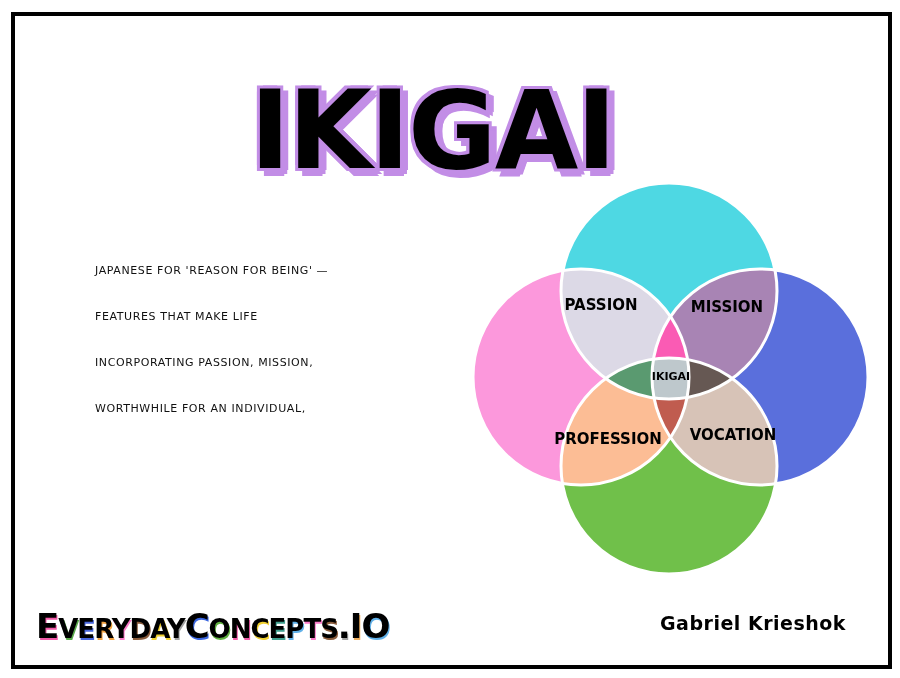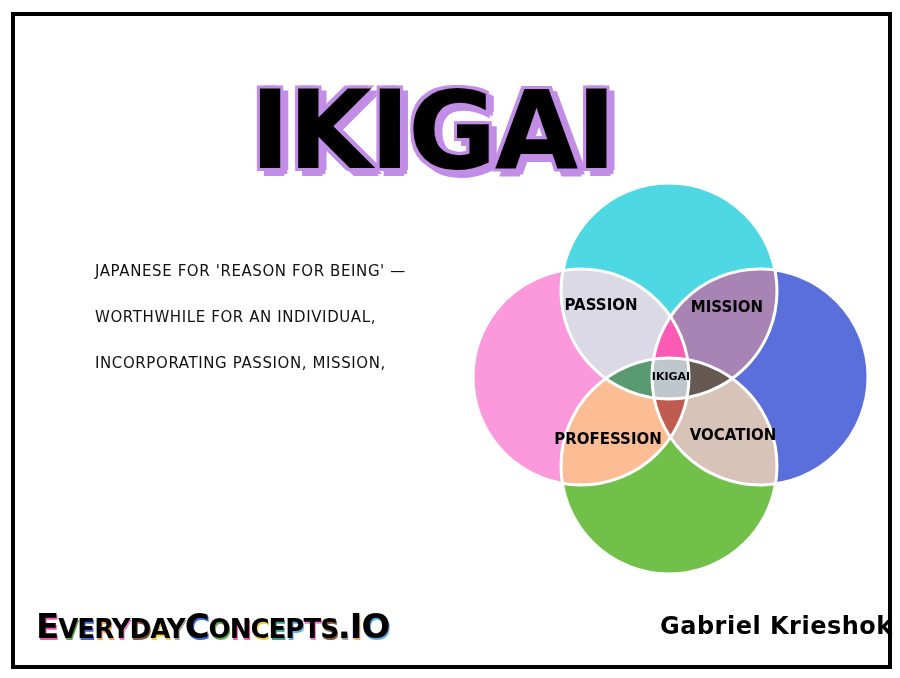--- a/index.html
+++ b/index.html
@@ -5,43 +5,44 @@
   html, body { margin: 0; padding: 0; background: #ffffff; }
   body { width: 900px; height: 678px; position: relative; overflow: hidden;
          font-family: "DejaVu Sans", sans-serif; }
   .frame { position: absolute; left: 11px; top: 12px; width: 873px; height: 649px;
            border: 4px solid #000; box-sizing: content-box; }
   .title { position: absolute; left: 250px; top: 66px; width: 350px; height: 130px;
            font-family: "DejaVu Sans", sans-serif; font-weight: bold; font-size: 108px;
            letter-spacing: -2px; color: #000; line-height: 130px;
            text-shadow: 7px 6px 0 #c28de6, -3px -3px 0 #c28de6, 3px -3px 0 #c28de6, -3px 3px 0 #c28de6, 4px 8px 0 #c28de6, 8px 2px 0 #c28de6; }
   .desc { position: absolute; left: 95px; top: 258px; width: 380px; }
-  .desc-line { font-family: "DejaVu Sans", sans-serif; font-size: 15px; letter-spacing: 0.6px;
+  .desc-line { font-family: "DejaVu Sans", sans-serif; font-size: 11px; letter-spacing: 0.6px;
                color: #111; height: 46px; line-height: 26px; white-space: nowrap; text-transform: uppercase; }
   .brand { position: absolute; left: 36px; top: 606px; font-family: "DejaVu Sans", sans-serif;
            font-weight: bold; font-size: 34px; letter-spacing: -1px; color: #000; white-space: nowrap; }
   .brand span { text-shadow: 1px 2px 0 var(--c); }
   .author { position: absolute; left: 660px; top: 612px; font-family: "DejaVu Sans", sans-serif;
-            font-weight: bold; font-size: 24px; letter-spacing: 0.5px; color: #000; white-space: nowrap; }
+            font-weight: bold; font-size: 19px; letter-spacing: 0.5px; color: #000; white-space: nowrap; }
   svg.venn { position: absolute; left: 0; top: 0; }
   .rlabel { font-family: "DejaVu Sans", sans-serif; font-weight: bold; font-size: 15px; fill: #000; }
   .ring-label { font-family: "DejaVu Sans", sans-serif; font-weight: bold; font-size: 15.5px; fill: #000; letter-spacing: 0.5px; }
   .center-label { font-family: "DejaVu Sans", sans-serif; font-weight: bold; font-size: 11px; fill: #000; }
 </style>
 </head>
 <body>
 
 <div class="frame"></div>
 
 <div class="title">IKIGAI</div>
 
 <div class="desc">
   <div class="desc-line">Japanese for 'reason for being' —</div>
+  <div class="desc-line">features that make life</div>
+  <div class="desc-line">incorporating passion, mission,</div>
   <div class="desc-line">worthwhile for an individual,</div>
-  <div class="desc-line">incorporating passion, mission,</div>
 </div>
 
 <svg class="venn" width="900" height="678" viewBox="0 0 900 678">
   <defs>
     <clipPath id="cTop">
         <circle cx="669" cy="291" r="108"></circle>
       </clipPath>
     <clipPath id="cLeft">
         <circle cx="581" cy="377" r="108"></circle>
       </clipPath>

